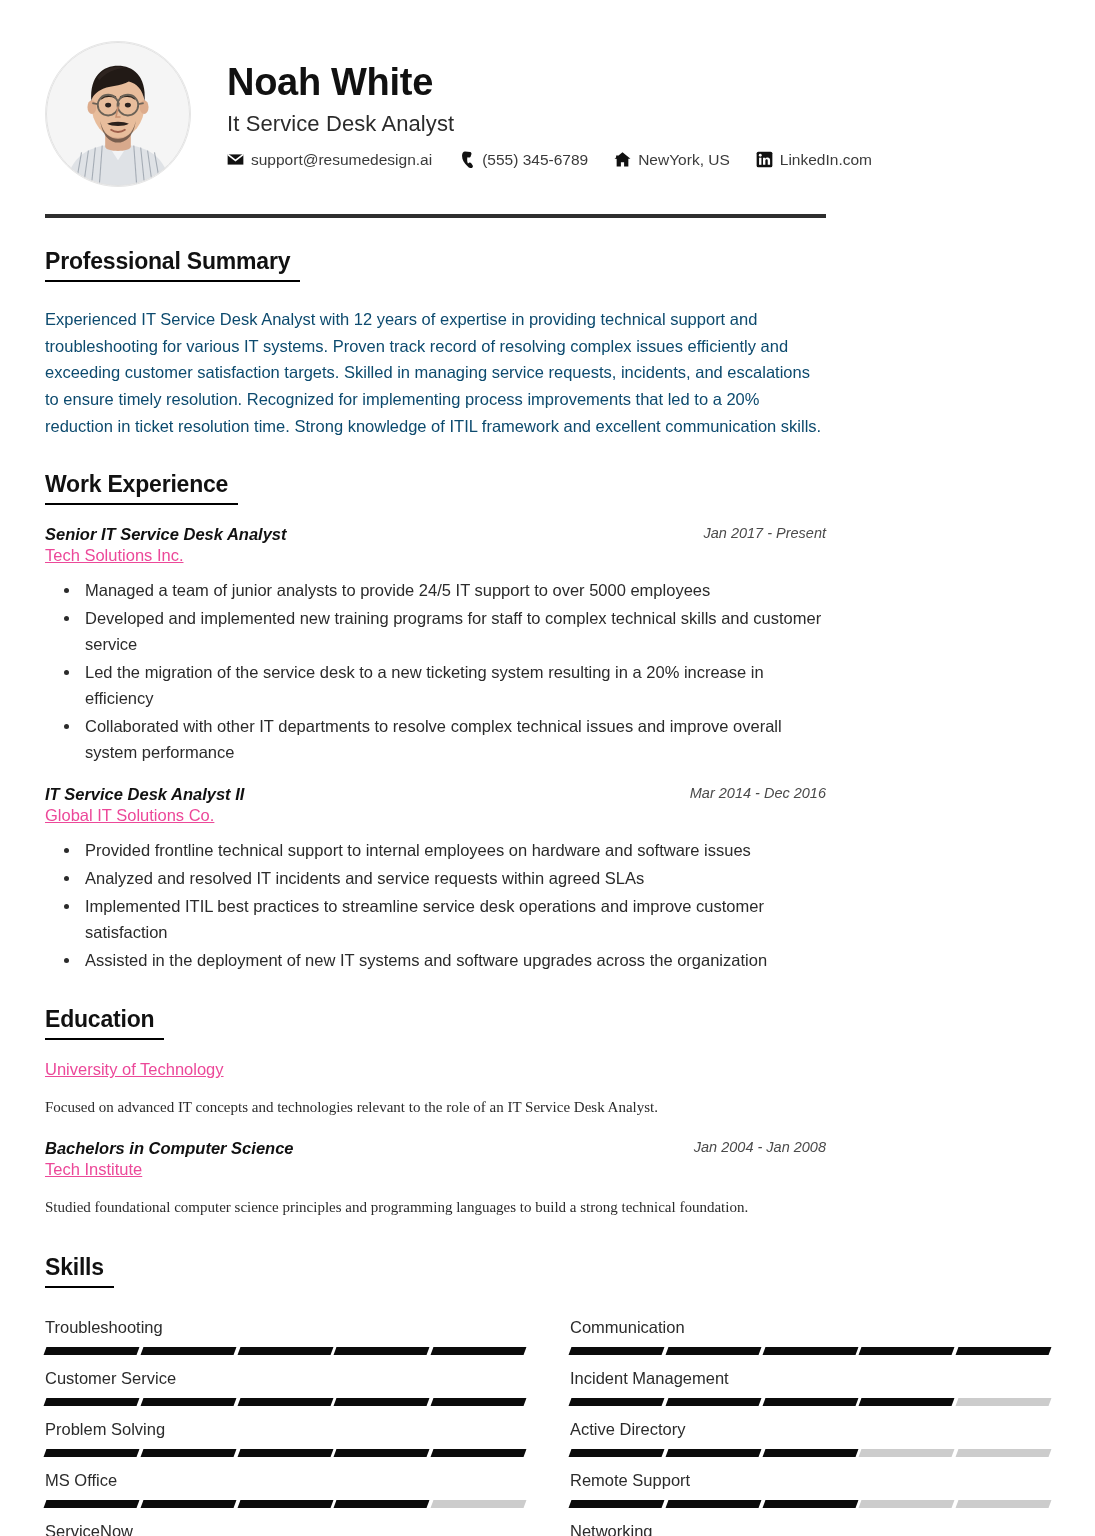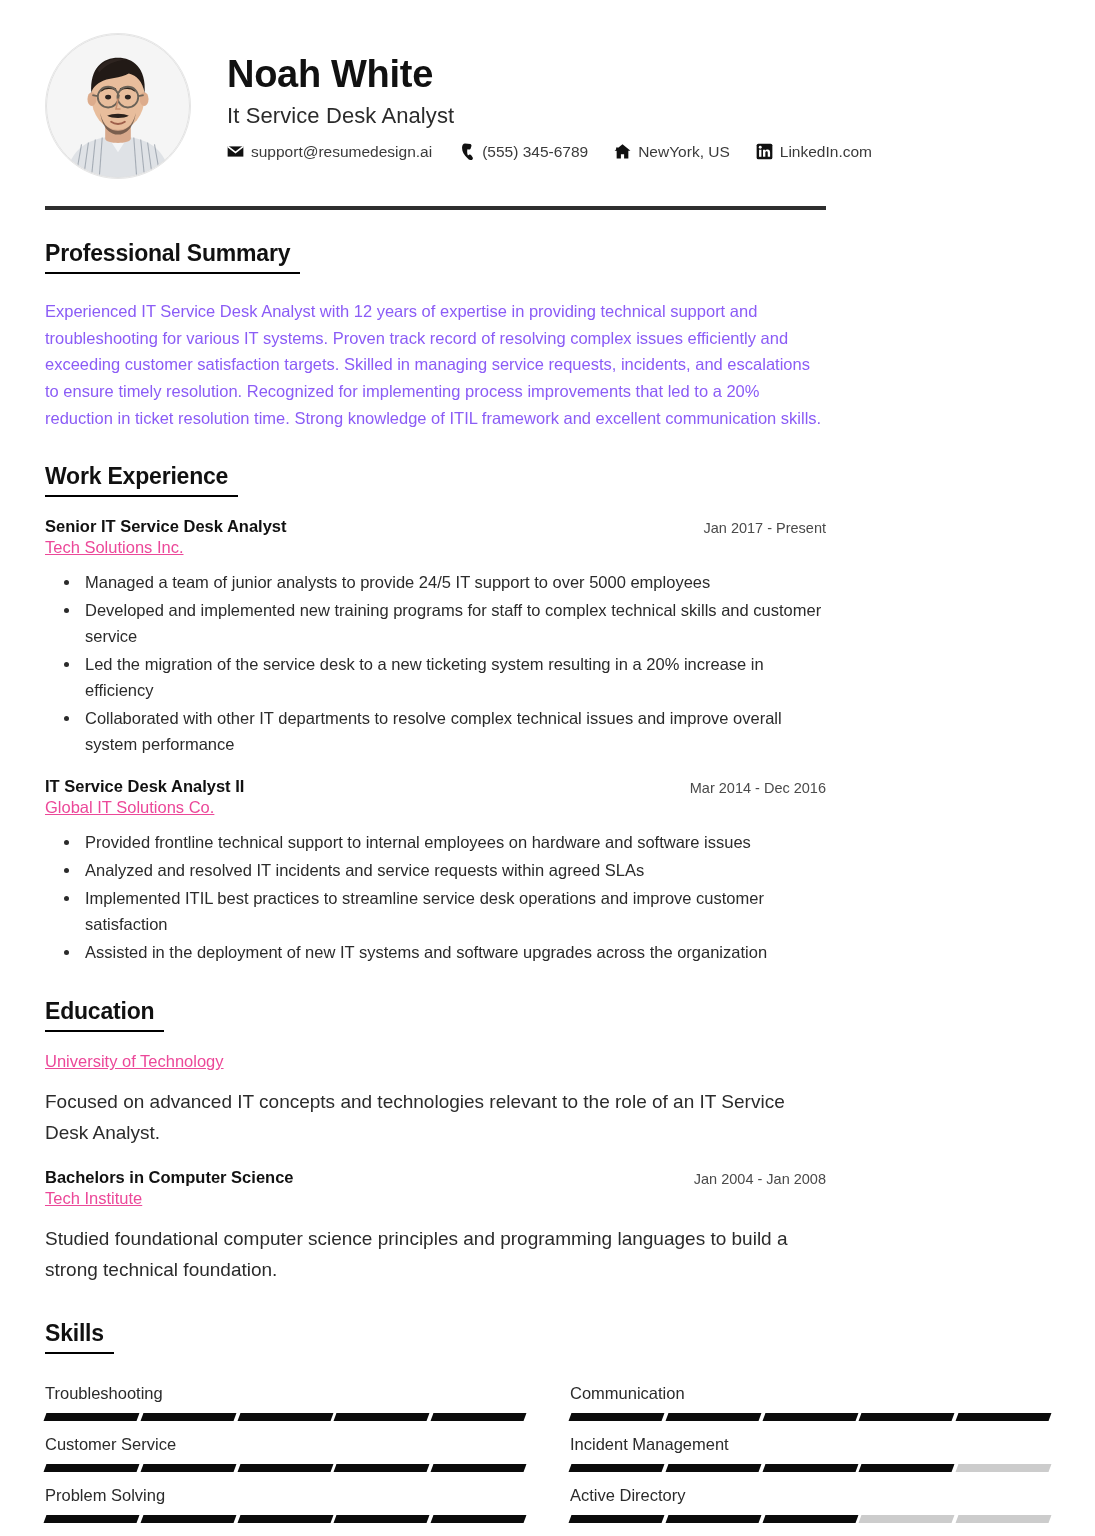--- a/index.html
+++ b/index.html
@@ -12,21 +12,21 @@
 
   body {
     font-family: "Liberation Sans", sans-serif;
     color: #1a1a1a;
     overflow: hidden;
   }
 
   .page {
     width: 871px;
     height: 1536px;
-    padding: 0 45px;
+    padding: 8px 45px;
     position: relative;
   }
 
   
   .header {
     display: flex;
     align-items: center;
     padding-top: 33px;
     padding-bottom: 0;
     gap: 24px;
@@ -92,54 +92,56 @@
     letter-spacing: -0.2px;
     padding-bottom: 5px;
     border-bottom: 2px solid #000000;
     padding-right: 10px;
   }
 
   .summary-text {
     margin-top: 24px;
     font-size: 16.5px;
     line-height: 1.62;
-    color: #8b5cf6;
+    color: #0c4a6e;
     text-align: left;
   }
 
   
   .entry { margin-top: 20px; }
   .entry-head {
     display: flex;
     justify-content: space-between;
-    align-items: flex-end;
+    align-items: flex-start;
     gap: 20px;
+    font-style: italic;
   }
   .entry-title {
     font-size: 16.5px;
     font-weight: bold;
     color: #111111;
   }
   .entry-date {
     font-size: 14.5px;
     color: #4a4a4a;
     white-space: nowrap;
     flex: 0 0 auto;
   }
   .entry-org {
     font-size: 16.5px;
     color: #ec4899;
     margin-top: 2px;
     text-decoration: underline;
   }
   .entry-desc {
-    font-size: 19px;
+    font-size: 15px;
     color: #2b2b2b;
     margin-top: 16px;
     line-height: 1.6;
+    font-family: Liberation Serif, serif;
   }
 
   .bullets {
     margin-top: 12px;
     padding-left: 36px;
   }
   .bullets li {
     font-size: 16.5px;
     line-height: 1.58;
     color: #2b2b2b;

